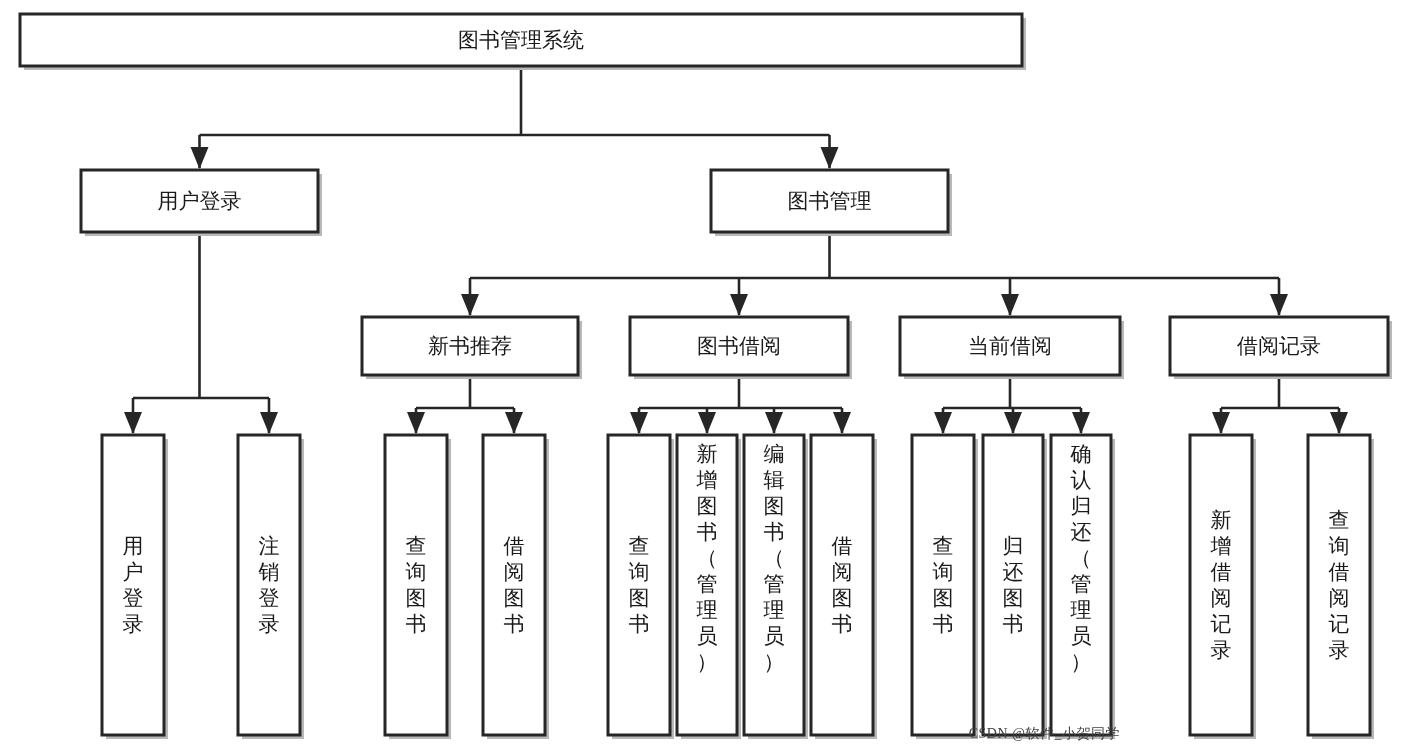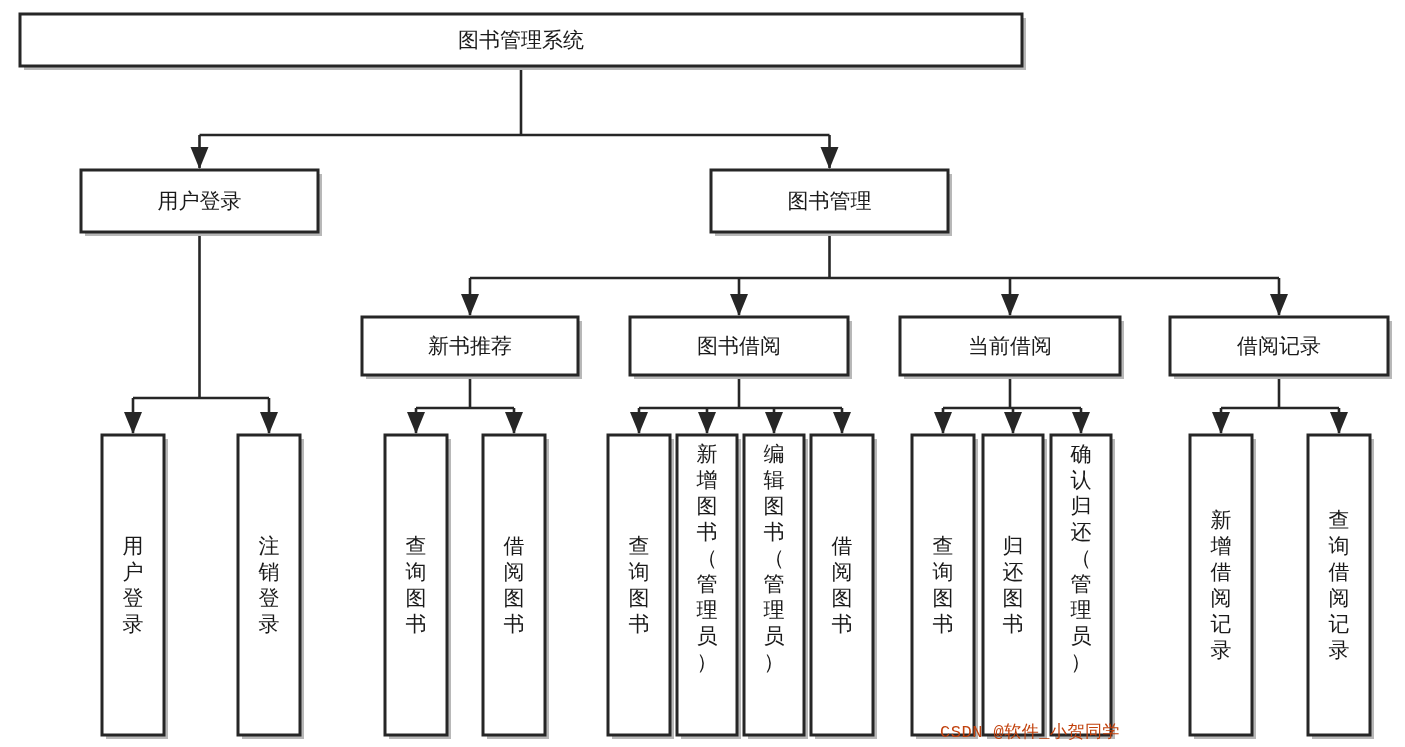--- a/index.html
+++ b/index.html
@@ -55,23 +55,23 @@
   .node-label-v {
     font-family: "DejaVu Sans", "Liberation Sans", sans-serif;
     font-size: 21px;
     fill: #1a1a1a;
     text-anchor: middle;
   }
   .watermark {
     position: absolute;
     right: 8px;
     bottom: 4px;
-    font-family: Liberation Mono, monospace;
-    font-size: 17px;
-    color: #c2410c;
+    font-family: Liberation Serif, serif;
+    font-size: 14px;
+    color: #404040;
     letter-spacing: 0.5px;
     white-space: nowrap;
   }
 </style>
 </head>
 <body>
 
 <div id="diagram-root">
 
   <svg id="flow" viewBox="0 0 1405 747">

